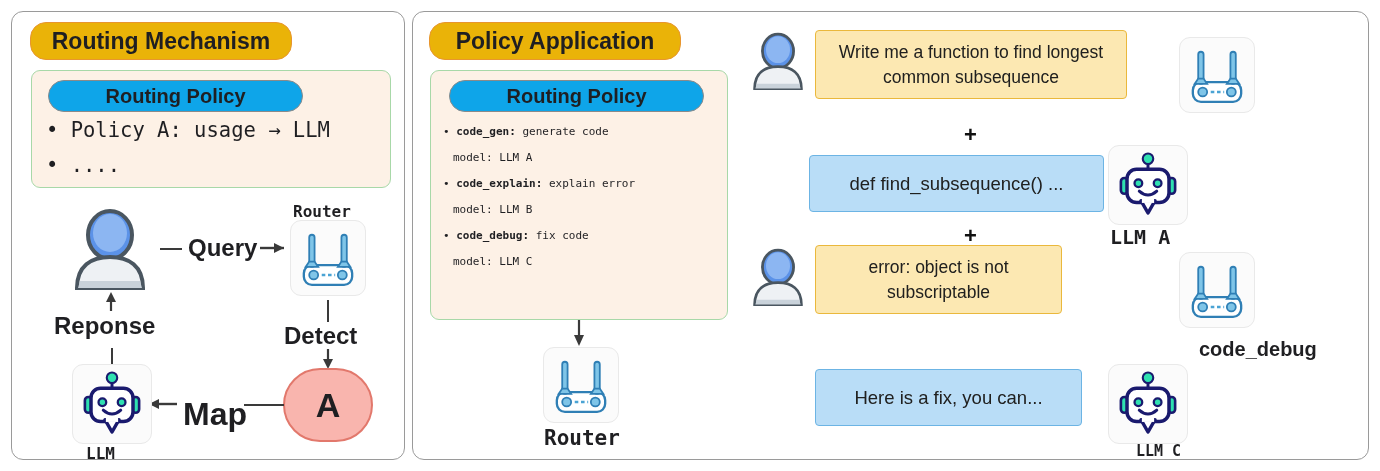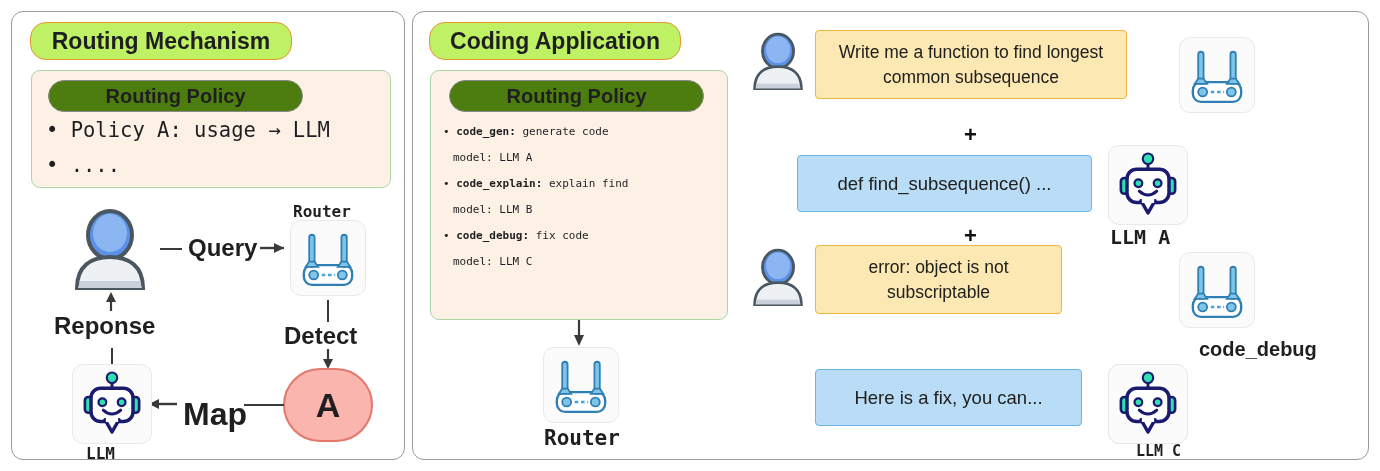--- a/index.html
+++ b/index.html
@@ -19,21 +19,21 @@
     border-radius:12px;
     background:#ffffff;
     box-sizing:border-box;
   }
   #panel-left{left:11px;top:11px;width:394px;height:449px;}
   #panel-right{left:412px;top:11px;width:957px;height:449px;}
 
   
   .badge{
     position:absolute;
-    background:#bef264;
+    background:#eab308;
     border:1.6px solid #e8952f;
     border-radius:16px;
     font-weight:bold;
     color:#1f1f22;
     display:flex;align-items:center;justify-content:center;
     box-sizing:border-box;
     white-space:nowrap;
   }
   #badge-routing{left:30px;top:22px;width:262px;height:38px;font-size:23px;}
   #badge-coding{left:429px;top:22px;width:252px;height:38px;font-size:23px;}
@@ -45,21 +45,21 @@
     border:1.2px solid #a8d8a8;
     border-radius:9px;
     box-sizing:border-box;
   }
   #policy-left{left:30px;top:69px;width:360px;height:118px;}
   #policy-right{left:429px;top:69px;width:298px;height:250px;}
 
   
   .pill{
     position:absolute;
-    background:#4d7c0f;
+    background:#0ea5e9;
     border:1.5px solid #8a8a8a;
     border-radius:22px;
     font-weight:bold;
     display:flex;align-items:center;justify-content:center;
     box-sizing:border-box;
     color:#1f1f22;
     white-space:nowrap;
   }
   #pill-left{left:16px;top:9px;width:255px;height:32px;font-size:20px;}
   #pill-right{left:18px;top:9px;width:255px;height:32px;font-size:20px;}
@@ -213,21 +213,21 @@
 
   <div class="badge" id="badge-routing">Routing Mechanism</div>
 
   <div class="panel" id="panel-right">
 
     <div class="policy-box" id="policy-right" style="left:17px;top:58px;">
       <div class="pill" id="pill-right">Routing Policy</div>
       <div class="plist mono">
         <div class="pline"><span>• </span><b>code_gen:</b><span> generate code</span></div>
         <div class="pline sub">model: LLM A</div>
-        <div class="pline"><span>• </span><b>code_explain:</b><span> explain find</span></div>
+        <div class="pline"><span>• </span><b>code_explain:</b><span> explain error</span></div>
         <div class="pline sub">model: LLM B</div>
         <div class="pline"><span>• </span><b>code_debug:</b><span> fix code</span></div>
         <div class="pline sub">model: LLM C</div>
       </div>
     </div>
 
     <svg class="ovl">
       <line x1="166" y1="308" x2="166" y2="330" stroke="#3a3a3a" stroke-width="2.2"></line>
       <polygon points="166,334 161,323 171,323" fill="#3a3a3a"></polygon>
     </svg>
@@ -275,21 +275,21 @@
       </svg>
     </div>
 
     <svg class="ovl">
       <path d="M1243 74 L1272 74 Q1280 74 1280 82 L1280 163 Q1280 171 1272 171 L1163 171" fill="none" stroke="#77797c" stroke-width="2.2"></path>
       <polygon points="1157,171 1168,166 1168,176" fill="#77797c"></polygon>
     </svg>
 
     <div class="plus" style="left:551px;top:110px;">+</div>
 
-    <div class="bubble assistant" style="left:384px;top:143px;width:295px;height:57px;font-size:18.5px;">def find_subsequence() ...</div>
+    <div class="bubble assistant" style="left:396px;top:143px;width:295px;height:57px;font-size:18.5px;">def find_subsequence() ...</div>
 
     <div class="tile" style="left:695px;top:133px;width:80px;height:80px;">
       <svg viewBox="0 0 80 80" width="70" height="70" aria-hidden="true">
         <circle cx="40" cy="10" r="6" fill="#2fe0b0" stroke="#1a1a6e" stroke-width="2.4"></circle>
         <line x1="40" y1="16" x2="40" y2="22" stroke="#1a1a6e" stroke-width="3.4"></line>
         <rect x="9" y="32" width="8" height="18" rx="4" fill="#2fe0b0" stroke="#1a1a6e" stroke-width="3"></rect>
         <rect x="63" y="32" width="8" height="18" rx="4" fill="#2fe0b0" stroke="#1a1a6e" stroke-width="3"></rect>
         <rect x="16" y="22" width="48" height="38" rx="11" fill="#ffffff" stroke="#1a1a6e" stroke-width="4"></rect>
         <path d="M32 58 L48 58 L40 72 Z" fill="#ffffff" stroke="#1a1a6e" stroke-width="4" stroke-linejoin="round"></path>
         <path d="M33 58 L47 58" stroke="#ffffff" stroke-width="5"></path>
@@ -349,15 +349,15 @@
         <path d="M32 58 L48 58 L40 72 Z" fill="#ffffff" stroke="#1a1a6e" stroke-width="4" stroke-linejoin="round"></path>
         <path d="M33 58 L47 58" stroke="#ffffff" stroke-width="5"></path>
         <circle cx="29" cy="38" r="4.4" fill="#2fe0b0" stroke="#1a1a6e" stroke-width="2.6"></circle>
         <circle cx="51" cy="38" r="4.4" fill="#2fe0b0" stroke="#1a1a6e" stroke-width="2.6"></circle>
         <path d="M30 47 Q40 56 50 47" fill="none" stroke="#1a1a6e" stroke-width="3.4" stroke-linecap="round"></path>
       </svg>
     </div>
     <div class="lbl" style="left:723px;top:430px;font-size:15px;font-family:'DejaVu Sans Mono','Liberation Mono',monospace;">LLM C</div>
   </div>
 
-  <div class="badge" id="badge-coding">Coding Application</div>
+  <div class="badge" id="badge-coding">Policy Application</div>
 
 </div>
 
 </body></html>

